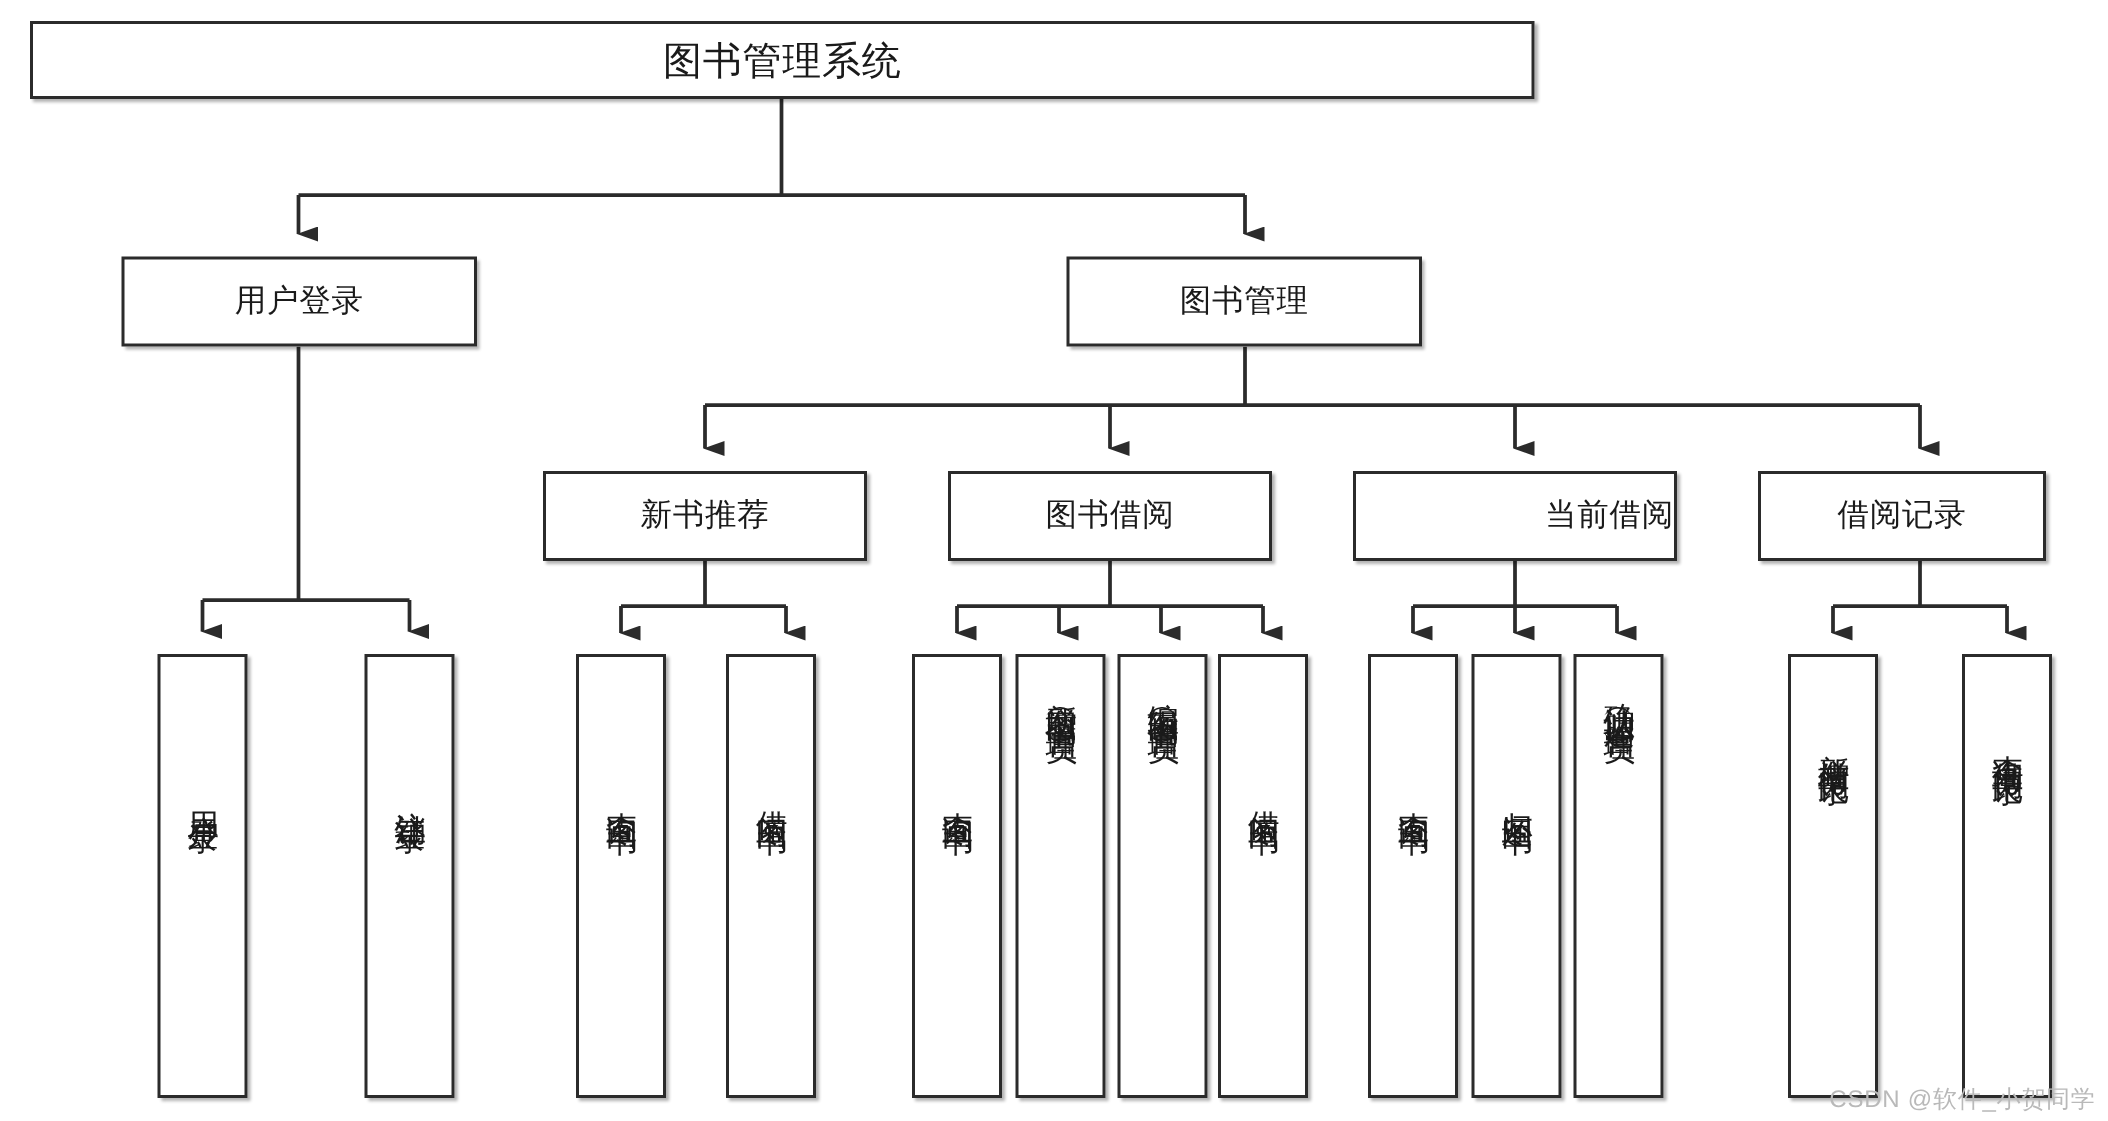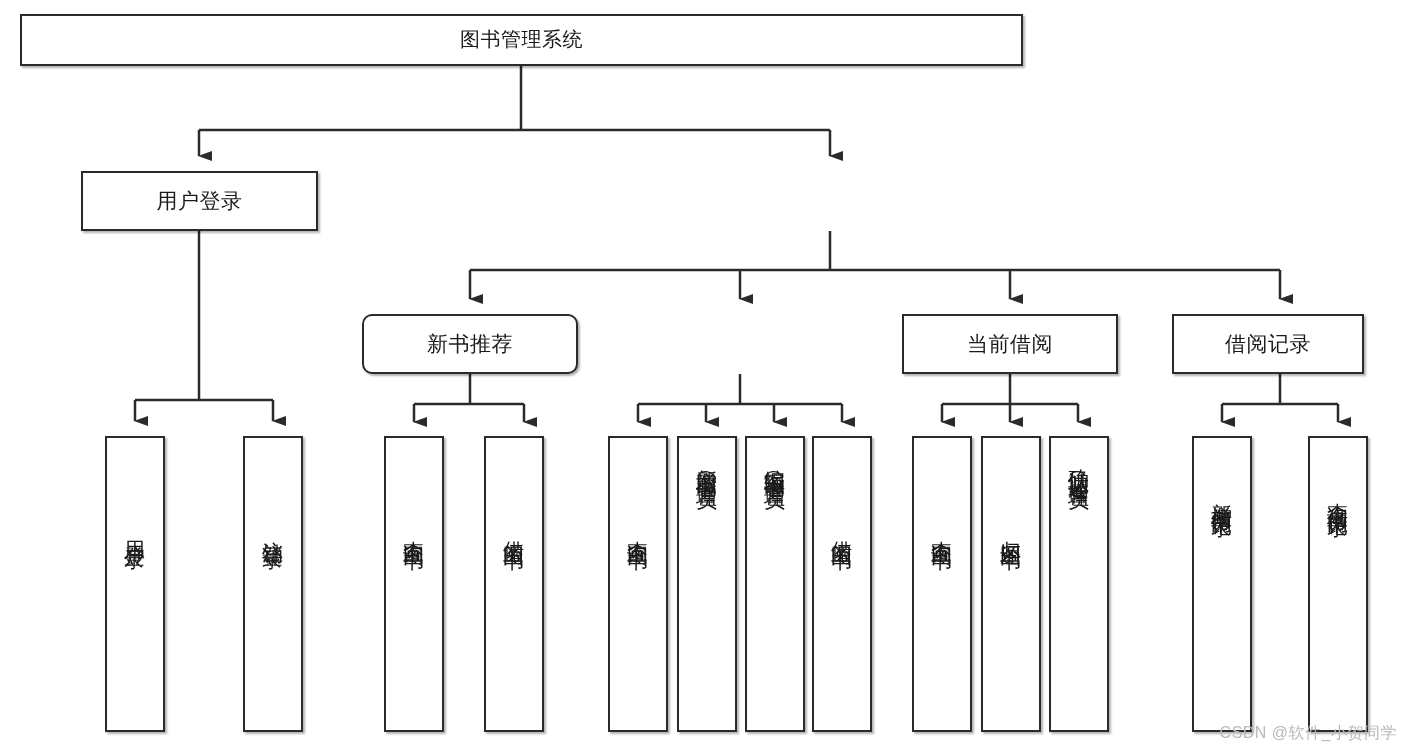--- a/index.html
+++ b/index.html
@@ -42,21 +42,21 @@
     text-align: center;
     line-height: 1.18;
     letter-spacing: 0.5px;
   }
   
   .node.horiz .label {
     font-size: 21px;
     writing-mode: horizontal-tb;
   }
   .node.root .label {
-    font-size: 20px;
+    font-size: 26px;
   }
   
   .node.vert {
     align-items: flex-start;
     justify-content: center;
     padding-top: 4px;
   }
   .node.vert .label {
     writing-mode: vertical-rl;
     text-orientation: upright;
@@ -141,27 +141,33 @@
   </svg>
 
   <div class="node horiz root" style="left:20px; top:14px; width:1003px; height:52px;">
     <span class="label">图书管理系统</span>
   </div>
 
   <div class="node horiz" style="left:81px; top:171px; width:237px; height:60px;">
     <span class="label">用户登录</span>
   </div>
 
-
-  <div class="node horiz" style="left:362px; top:314px; width:216px; height:60px;border-radius:10px;">
+  <div class="node horiz" style="left:711px; top:171px; width:237px; height:60px;">
+    <span class="label">图书管理</span>
+  </div>
+
+  <div class="node horiz" style="left:362px; top:314px; width:216px; height:60px;">
     <span class="label">新书推荐</span>
   </div>
 
-
-  <div class="node horiz" style="left:902px; top:314px; width:216px; height:60px;">
+  <div class="node horiz" style="left:632px; top:314px; width:216px; height:60px;">
+    <span class="label">图书借阅</span>
+  </div>
+
+  <div class="node horiz" style="left:902px; top:314px; width:216px; height:60px;justify-content:flex-end;">
     <span class="label">当前借阅</span>
   </div>
 
   <div class="node horiz" style="left:1172px; top:314px; width:192px; height:60px;">
     <span class="label">借阅记录</span>
   </div>
 
   <div class="node vert mid" style="left:105px; top:436px; width:60px; height:296px;">
     <span class="label">用户登录</span>
   </div>

